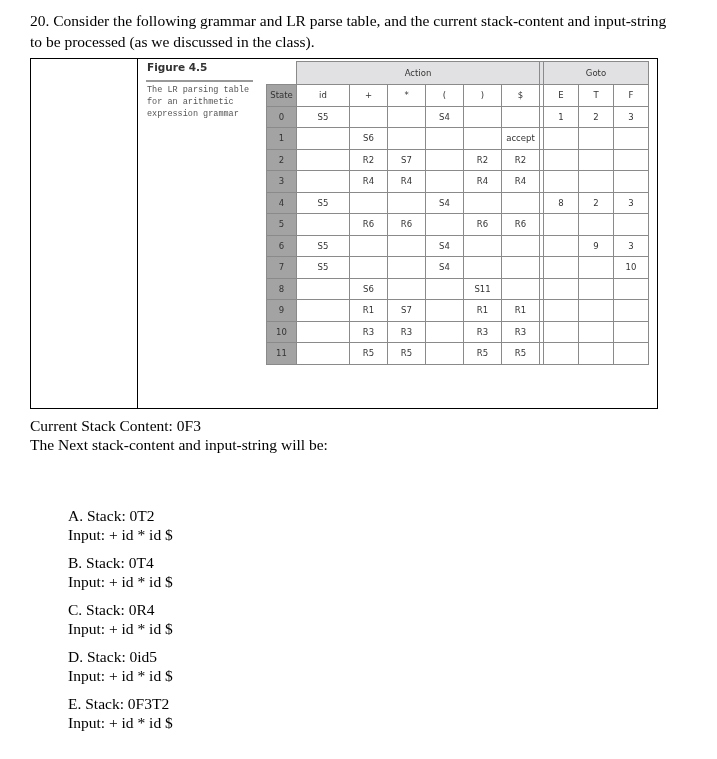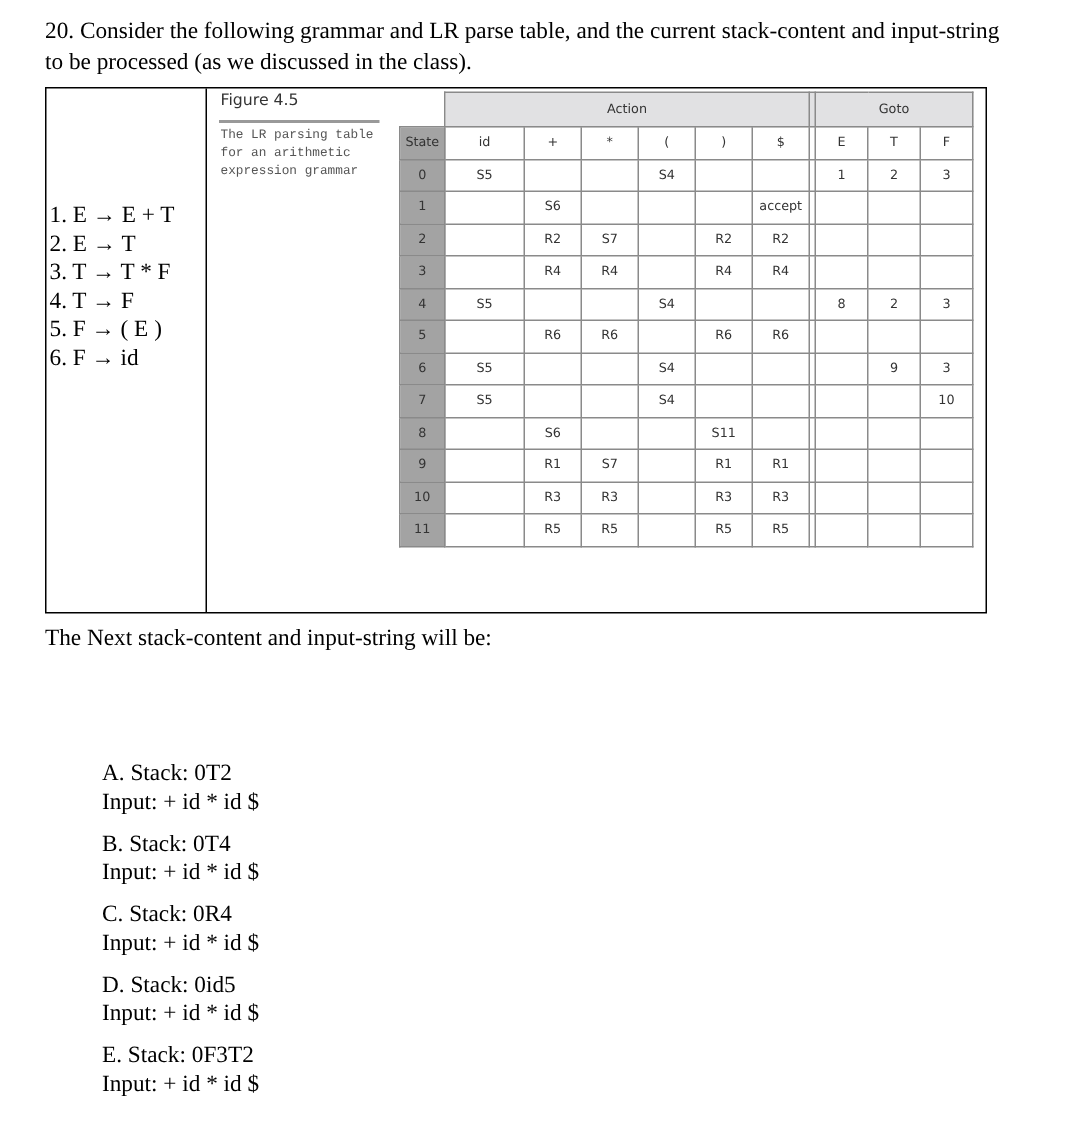--- a/index.html
+++ b/index.html
@@ -7,21 +7,21 @@
          font-family: "Liberation Serif", serif; color: #000; }
   .qtext { position: absolute; left: 30px; top: 10px; width: 640px;
            font-size: 15.5px; line-height: 21px; }
   .outer { position: absolute; left: 30px; top: 58px; width: 628px; height: 351px;
            border: 1.5px solid #000; box-sizing: border-box; }
   .divider { position: absolute; left: 106px; top: 0; bottom: 0; width: 0;
              border-left: 1.5px solid #000; }
   .grammar { position: absolute; left: 2px; top: 75px; font-size: 15.5px; line-height: 19px; }
   .grammar div { white-space: nowrap; }
   .fig-title { position: absolute; left: 116px; top: 2px;
-               font-family: "DejaVu Sans", sans-serif; font-weight: normal; font-size: 10.5px; color: #333; }
+               font-family: "DejaVu Sans", sans-serif; font-weight: bold; font-size: 10.5px; color: #333; }
   .fig-rule { position: absolute; left: 115px; top: 21px; width: 107px; height: 2px; background: #999; }
   .fig-caption { position: absolute; left: 116px; top: 25px;
                  font-family: Liberation Mono, monospace; font-size: 8.5px; line-height: 12px; color: #555; }
   table.lr { position: absolute; left: 235px; top: 2px; border-collapse: collapse;
              font-family: "DejaVu Sans", sans-serif; font-size: 8.5px; color: #333; }
   table.lr td { border: 1px solid #8a8a8a; text-align: center; padding: 0; height: 20.5px; }
   table.lr tr.h1 td { height: 22px; }
   table.lr td.grp { background: #e1e1e3; }
   table.lr td.state { background: #a3a3a3; width: 29px; }
   table.lr td.blank { border: none; background: transparent; }
@@ -34,28 +34,20 @@
   .opt { margin-bottom: 9px; }
 </style>
 </head>
 <body>
 
 <div class="qtext">20. Consider the following grammar and LR parse table, and the current stack-content and input-string to be processed (as we discussed in the class).</div>
 
 <div class="outer">
   <div class="divider"></div>
 
-  <div class="grammar">
-    <div>1. E → E + T</div>
-    <div>2. E → T</div>
-    <div>3. T → T * F</div>
-    <div>4. T → F</div>
-    <div>5. F → ( E )</div>
-    <div>6. F → id</div>
-  </div>
 
   <div class="fig-title">Figure 4.5</div>
   <div class="fig-rule"></div>
   <div class="fig-caption">
     <div>The LR parsing table</div>
     <div>for an arithmetic</div>
     <div>expression grammar</div>
   </div>
 
   <table class="lr">
@@ -233,20 +225,21 @@
           <td class="sep"></td>
           <td class="c-g"></td>
           <td class="c-g"></td>
           <td class="c-g"></td>
         </tr>
       </tbody>
   </table>
 </div>
 
 <div class="after">
+  <div>Current Stack Content: 0F3</div>
   <div>The Next stack-content and input-string will be:</div>
 </div>
 
 <div class="options">
   <div class="opt">
     <div>A. Stack: 0T2</div>
     <div>Input: + id * id $</div>
   </div>
   <div class="opt">
     <div>B. Stack: 0T4</div>

